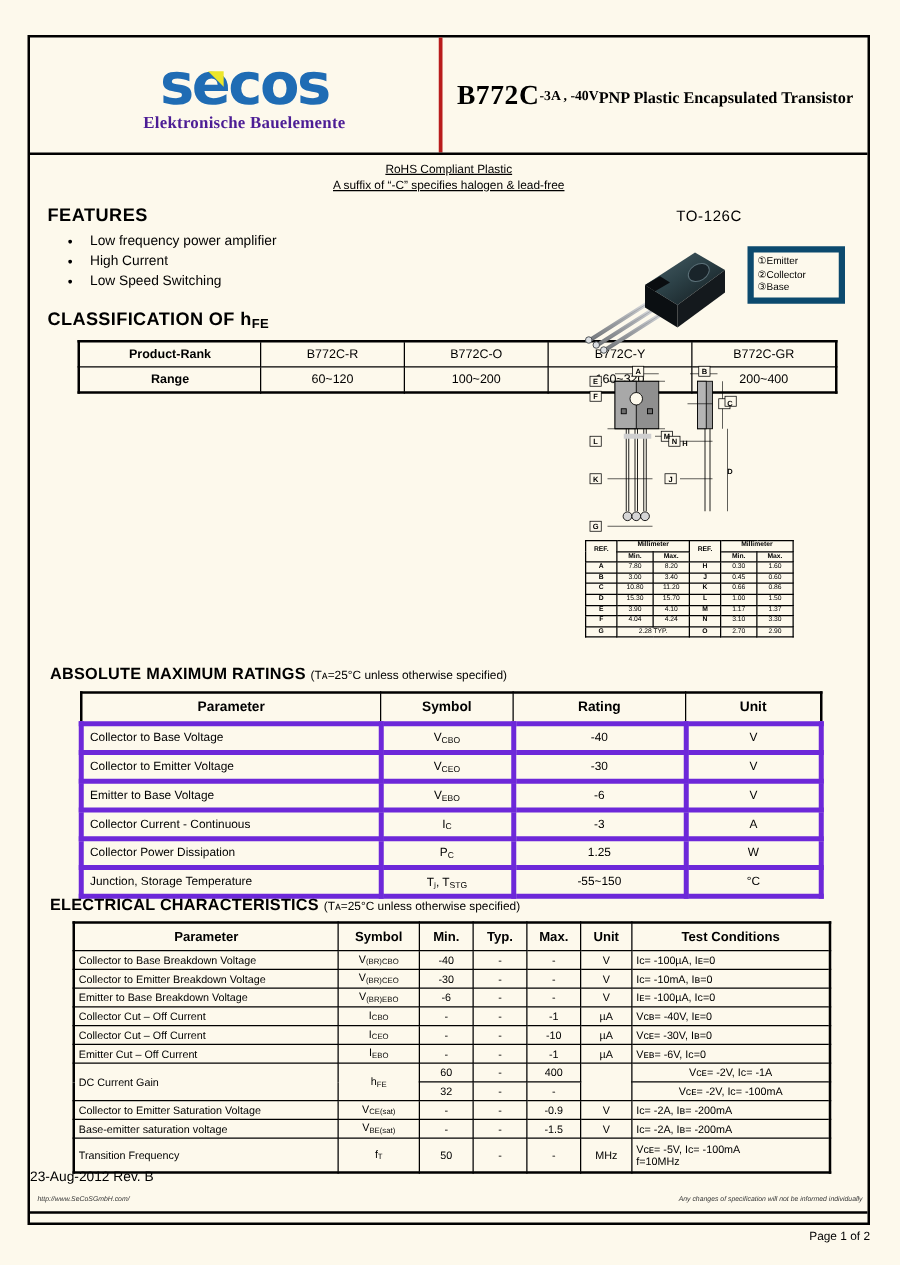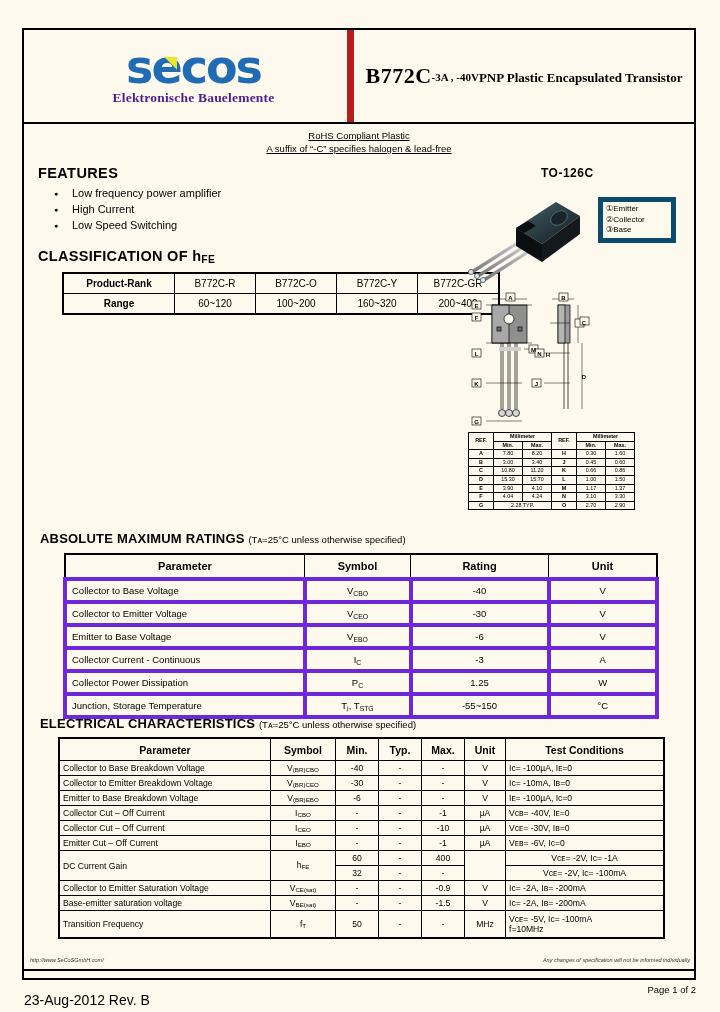--- a/index.html
+++ b/index.html
@@ -31,21 +31,21 @@
     position: absolute;
     left: 24px;
     top: 30px;
     width: 670px;
     height: 92px;
     display: flex;
     box-sizing: border-box;
   }
   .header-left {
     width: 330px;
-    border-right: 7px solid #b91c1c;
+    border-right: 3px solid #b91c1c;
     box-sizing: border-box;
     display: flex;
     flex-direction: column;
     align-items: center;
     justify-content: center;
     padding-left: 16px;
   }
   .logo-word {
     font-family: "DejaVu Sans", sans-serif;
     font-weight: bold;
@@ -161,37 +161,37 @@
   .class-table {
     position: absolute;
     left: 62px;
     top: 272px;
     border-collapse: collapse;
     font-size: 10px;
   }
   .class-table td {
     border: 1px solid #000;
     text-align: center;
-    padding: 3px 7px;
+    padding: 3px 24px;
     height: 13px;
   }
   .class-table tr td:first-child {
     font-weight: bold;
     width: 96px;
   }
   .class-table td.rank { width: 66px; }
   .class-table { border: 2px solid #000; }
 
   
   .pkg-title {
     position: absolute;
     left: 541px;
     top: 166px;
     font-size: 12px;
-    font-weight: bold;
+    font-weight: normal;
     letter-spacing: 0.5px;
   }
   .pin-box {
     position: absolute;
     left: 598px;
     top: 197px;
     width: 62px;
     border: 5px solid #0c4a6e;
     padding: 2px 3px;
     font-size: 8px;
@@ -325,22 +325,22 @@
     position: absolute;
     right: 30px;
     top: 957px;
     font-size: 5.5px;
     font-style: italic;
     color: #333;
   }
   .footer-date {
     position: absolute;
     left: 24px;
-    top: 992px;
-    font-size: 14px;
+    top: 936px;
+    font-size: 11px;
   }
   .footer-page {
     position: absolute;
     right: 24px;
     top: 984px;
     font-size: 9.5px;
   }
 </style>
 </head>
 <body>

